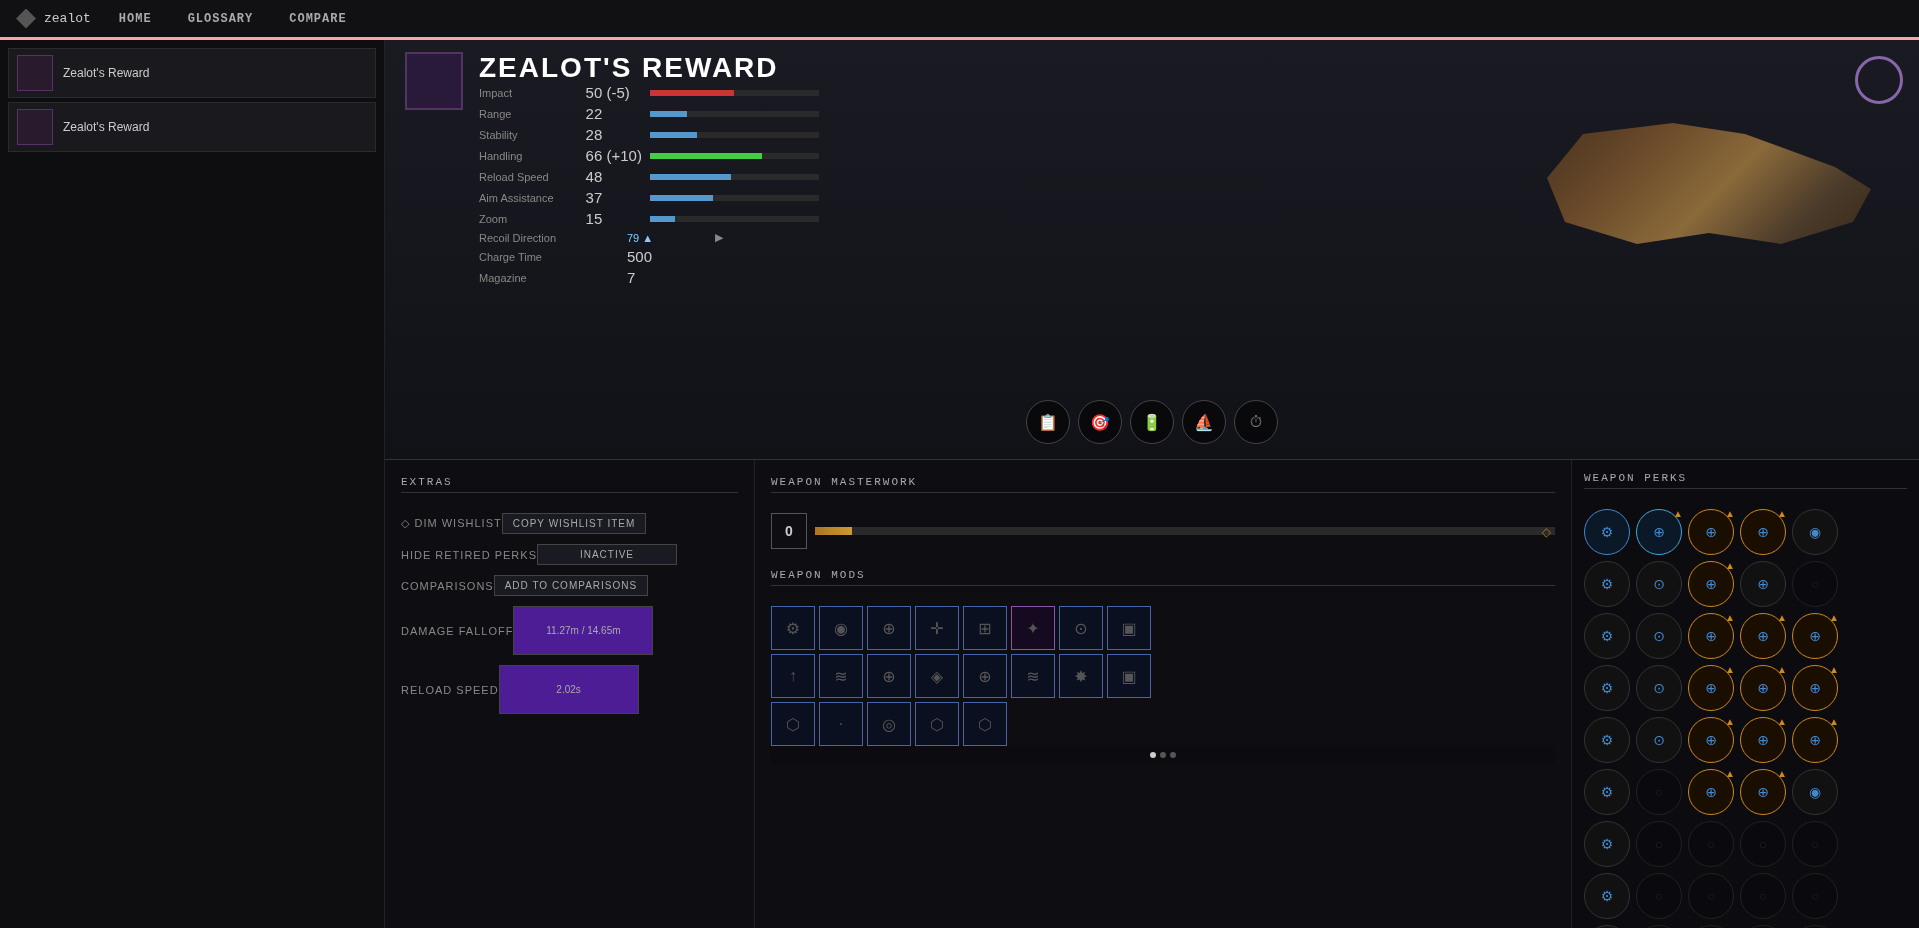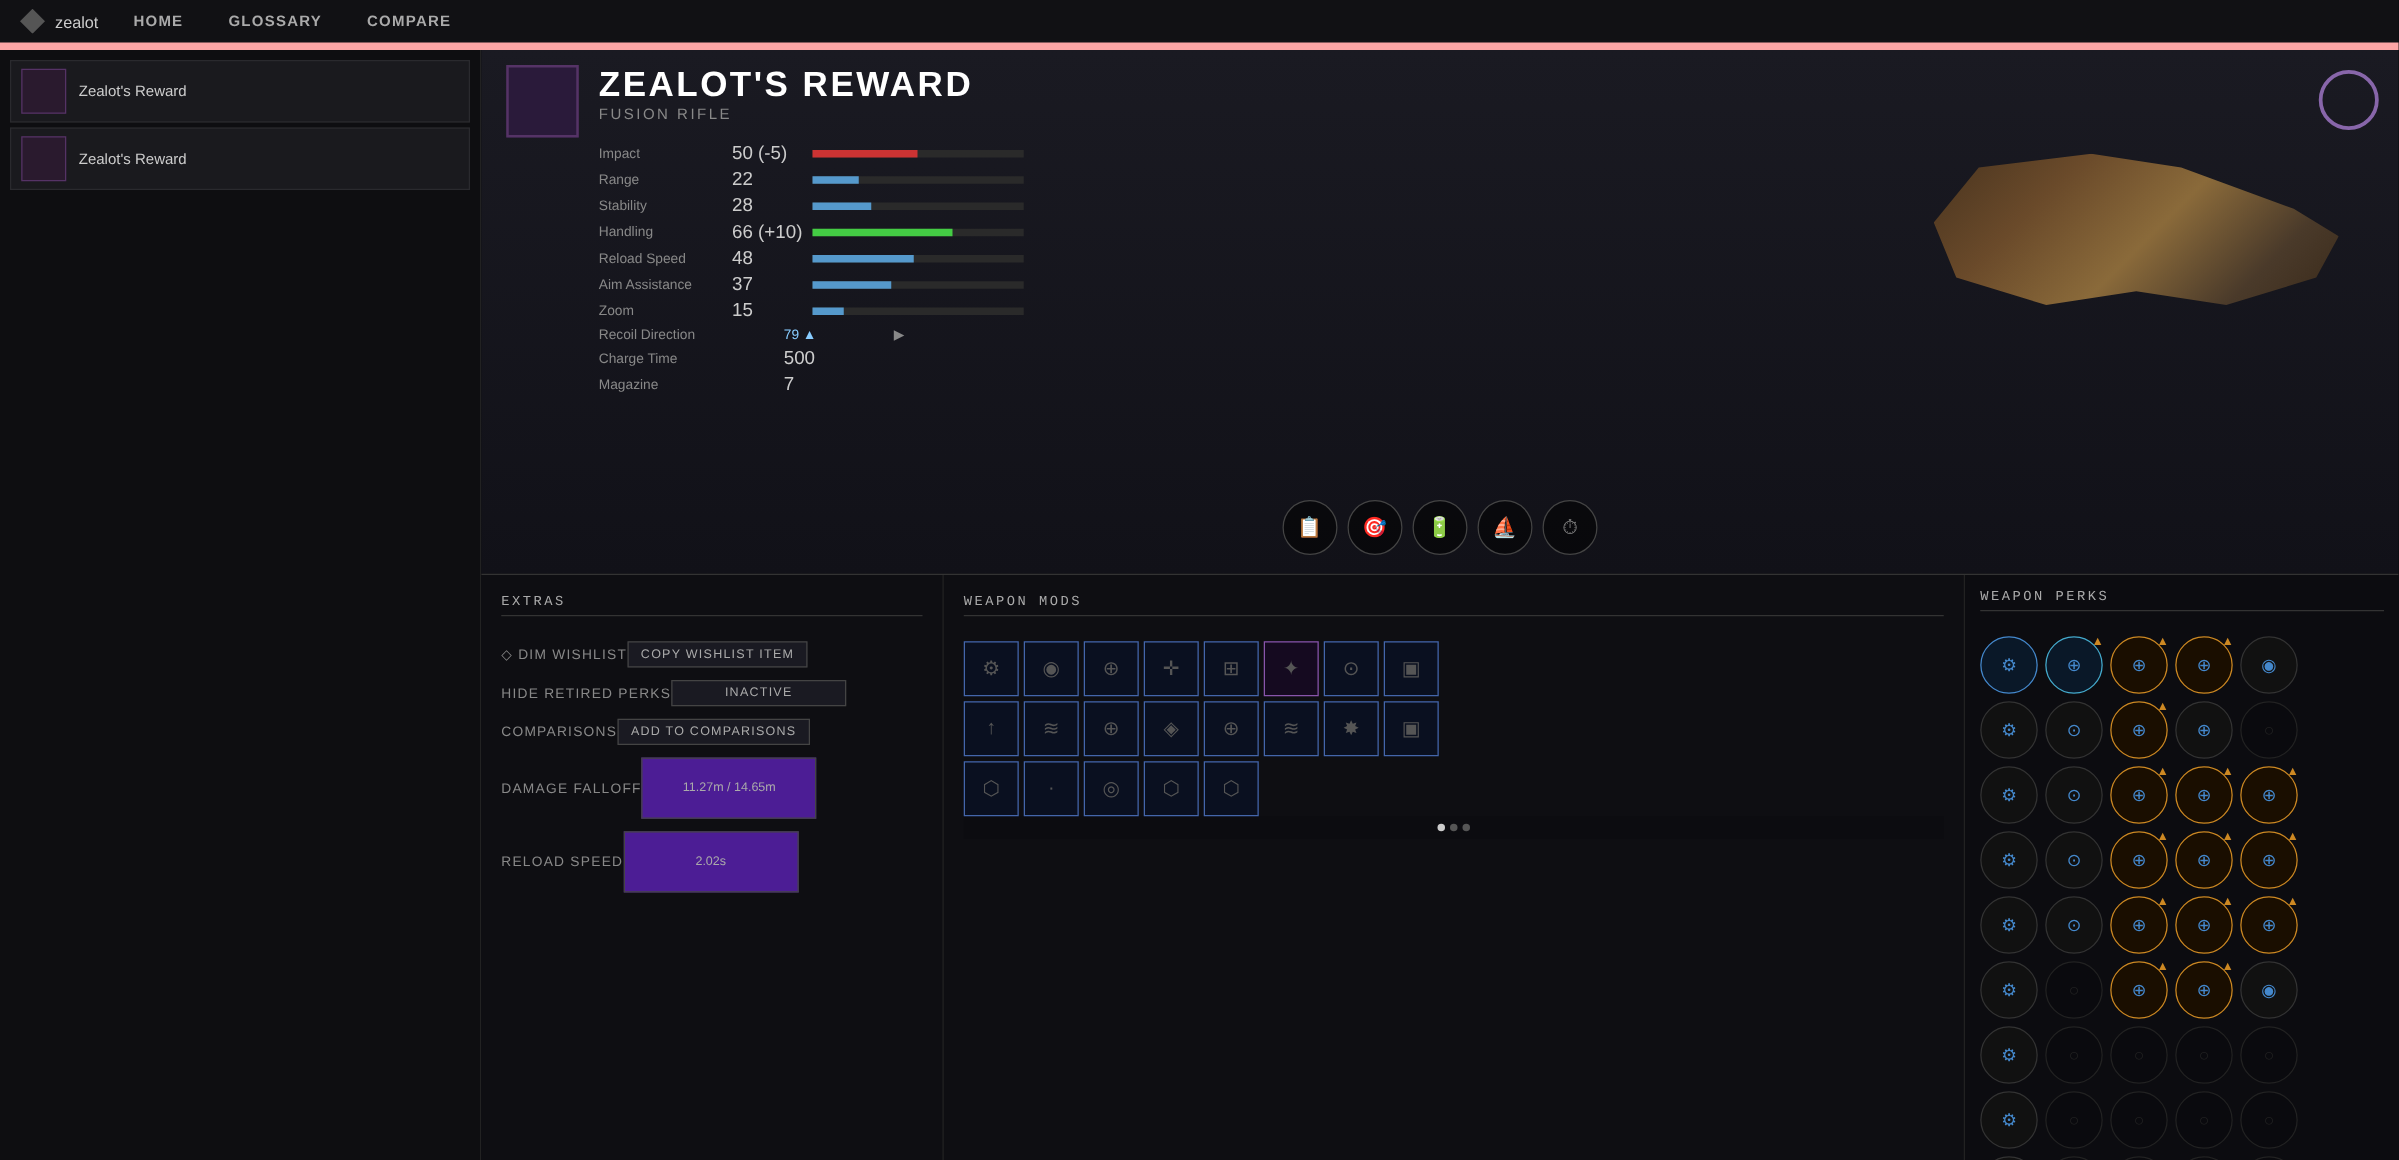--- a/index.html
+++ b/index.html
@@ -11,26 +11,27 @@
       width: 1919px;
       height: 928px;
       overflow: hidden;
       display: flex;
       flex-direction: column;
     }
 
     
     .top-nav {
       background: #111114;
-      border-bottom: 6px solid #fca5a5;
+      border-bottom: 3px solid #fca5a5;
       display: flex;
       align-items: center;
       padding: 0 16px;
       height: 40px;
       flex-shrink: 0;
+      font-family: Liberation Mono, monospace;
     }
     .nav-logo {
       color: #ccc;
       font-size: 13px;
       display: flex;
       align-items: center;
       gap: 8px;
       margin-right: 24px;
     }
     .nav-logo-icon {
@@ -432,21 +433,20 @@
       <span class="sidebar-item-name">Zealot's Reward</span>
     </div>
   </div>
 
   <div class="content-area">
 
     <div class="weapon-header">
       <div class="weapon-icon-box"></div>
       <div class="weapon-title-area">
         <div class="weapon-name">ZEALOT'S REWARD</div>
-        <div class="weapon-type">FUSION RIFLE</div>
 
         <div class="stats-table">
 
           <div class="stat-row">
             <span class="stat-label">Impact</span>
             <span class="stat-value">50 (-5)</span>
             <div class="stat-bar-bg">
               <div class="stat-bar-fill red" style="width:50%"></div>
             </div>
           </div>
@@ -559,20 +559,30 @@
         </div>
 
         <div class="extras-row">
           <span class="extras-label">RELOAD SPEED</span>
           <div class="extras-value">2.02s</div>
         </div>
       </div>
 
       <div class="masterwork-mods-panel">
 
+        <div class="masterwork-section">
+          <div class="section-title">WEAPON MASTERWORK</div>
+          <div class="masterwork-bar-row">
+            <div class="mw-level-box">0</div>
+            <div class="mw-bar-container">
+              <div class="mw-bar-fill"></div>
+              <span class="mw-bar-end">◇</span>
+            </div>
+          </div>
+        </div>
 
         <div class="mods-section">
           <div class="section-title">WEAPON MODS</div>
           <div class="mods-grid">
             <div class="mod-slot filled">⚙</div>
             <div class="mod-slot filled">◉</div>
             <div class="mod-slot filled">⊕</div>
             <div class="mod-slot filled">✛</div>
             <div class="mod-slot filled">⊞</div>
             <div class="mod-slot purple">✦</div>

